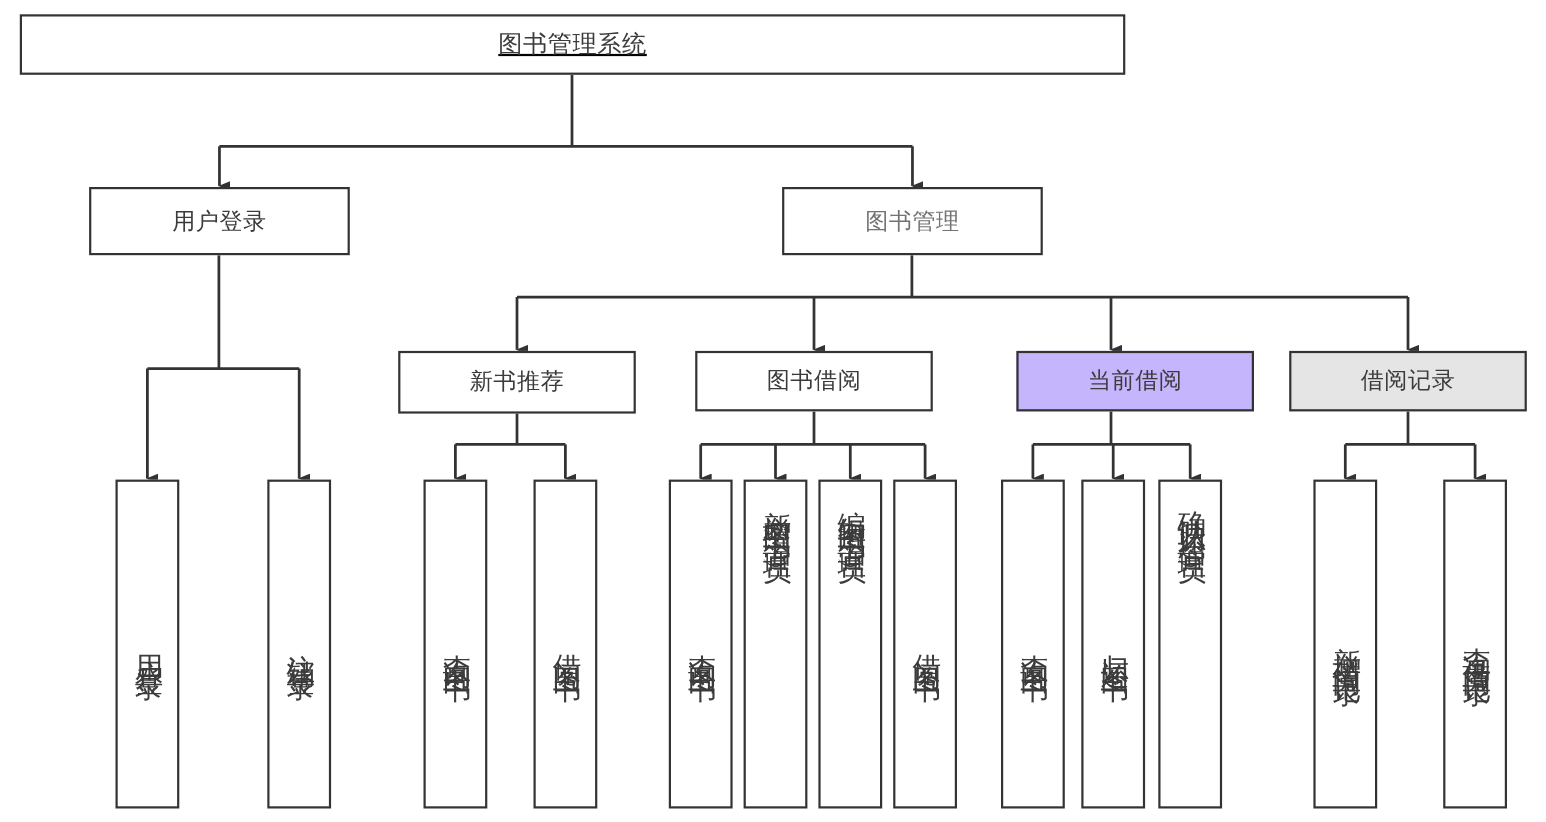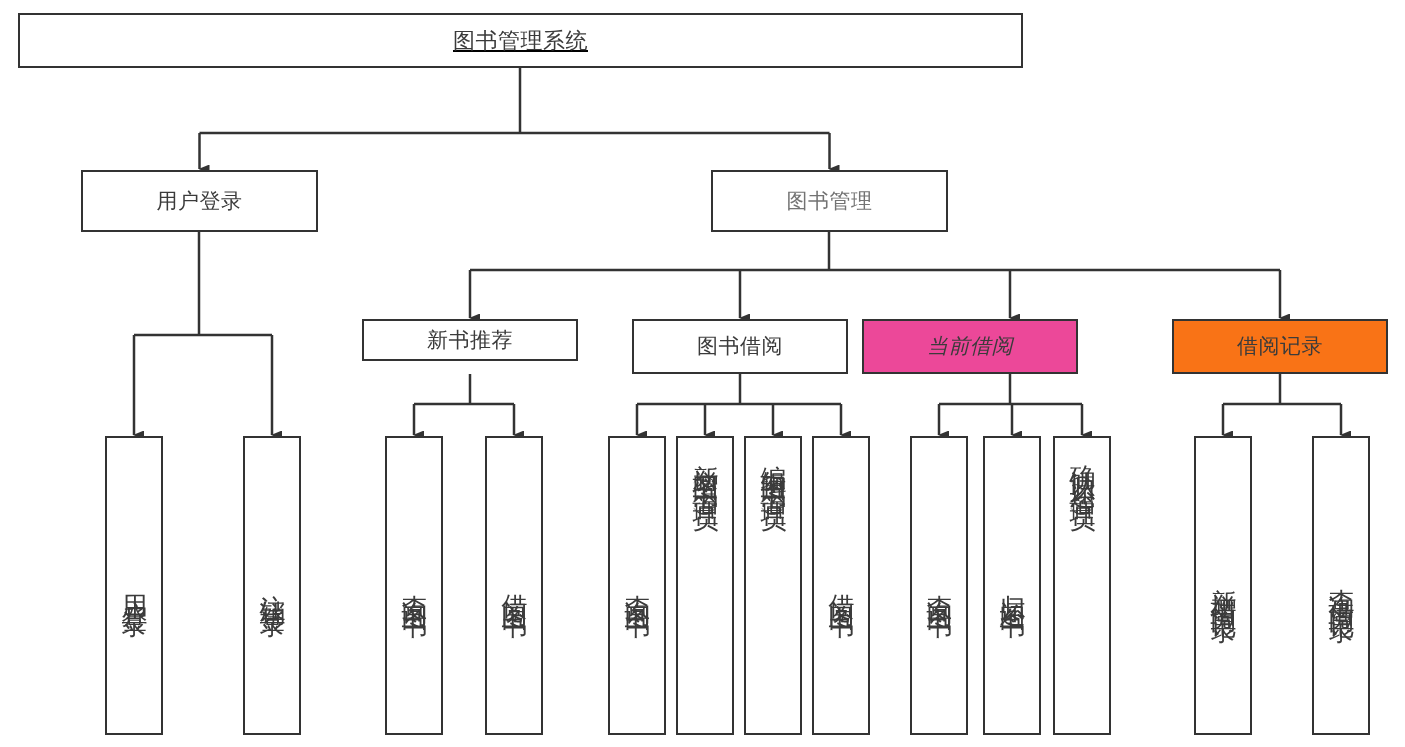--- a/index.html
+++ b/index.html
@@ -123,30 +123,30 @@
   <div id="node-layer">
       <div class="node horizontal root" style="left: 18px; top: 13px; width: 1005px; height: 55px; border-color: rgb(51, 51, 51); background: rgb(255, 255, 255); text-decoration: underline;">
         <span class="node-label" style="color: rgb(59, 59, 59);">图书管理系统</span>
       </div>
       <div class="node horizontal" style="left: 81px; top: 170px; width: 237px; height: 62px; border-color: rgb(51, 51, 51); background: rgb(255, 255, 255);">
         <span class="node-label" style="color: rgb(59, 59, 59);">用户登录</span>
       </div>
       <div class="node horizontal" style="left: 711px; top: 170px; width: 237px; height: 62px; border-color: rgb(51, 51, 51); background: rgb(255, 255, 255);">
         <span class="node-label" style="color: #737373;">图书管理</span>
       </div>
-      <div class="node horizontal" style="left: 362px; top: 319px; width: 216px; height: 42px; border-color: rgb(51, 51, 51); background: rgb(255, 255, 255);">
+      <div class="node horizontal" style="left: 362px; top: 319px; width: 216px; height: 57px; border-color: rgb(51, 51, 51); background: rgb(255, 255, 255);">
         <span class="node-label" style="color: rgb(59, 59, 59);">新书推荐</span>
       </div>
       <div class="node horizontal" style="left: 632px; top: 319px; width: 216px; height: 55px; border-color: rgb(51, 51, 51); background: rgb(255, 255, 255);">
         <span class="node-label" style="color: rgb(59, 59, 59);">图书借阅</span>
       </div>
-      <div class="node horizontal" style="left: 862px; top: 319px; width: 216px; height: 55px; border-color: rgb(51, 51, 51); background: #ec4899; font-style: italic;">
+      <div class="node horizontal" style="left: 924px; top: 319px; width: 216px; height: 55px; border-color: rgb(51, 51, 51); background: #c4b5fd;">
         <span class="node-label" style="color: rgb(59, 59, 59);">当前借阅</span>
       </div>
-      <div class="node horizontal" style="left: 1172px; top: 319px; width: 216px; height: 55px; border-color: rgb(51, 51, 51); background: #f97316;">
+      <div class="node horizontal" style="left: 1172px; top: 319px; width: 216px; height: 55px; border-color: rgb(51, 51, 51); background: #e5e5e5;">
         <span class="node-label" style="color: rgb(59, 59, 59);">借阅记录</span>
       </div>
       <div class="node vertical centered" style="left: 105px; top: 436px; width: 58px; height: 299px; border-color: rgb(51, 51, 51); background: rgb(255, 255, 255);">
         <span class="node-label" style="color: rgb(59, 59, 59);">用户登录</span>
       </div>
       <div class="node vertical centered" style="left: 243px; top: 436px; width: 58px; height: 299px; border-color: rgb(51, 51, 51); background: rgb(255, 255, 255);">
         <span class="node-label" style="color: rgb(59, 59, 59);">注销登录</span>
       </div>
       <div class="node vertical centered" style="left: 385px; top: 436px; width: 58px; height: 299px; border-color: rgb(51, 51, 51); background: rgb(255, 255, 255);">
         <span class="node-label" style="color: rgb(59, 59, 59);">查询图书</span>

